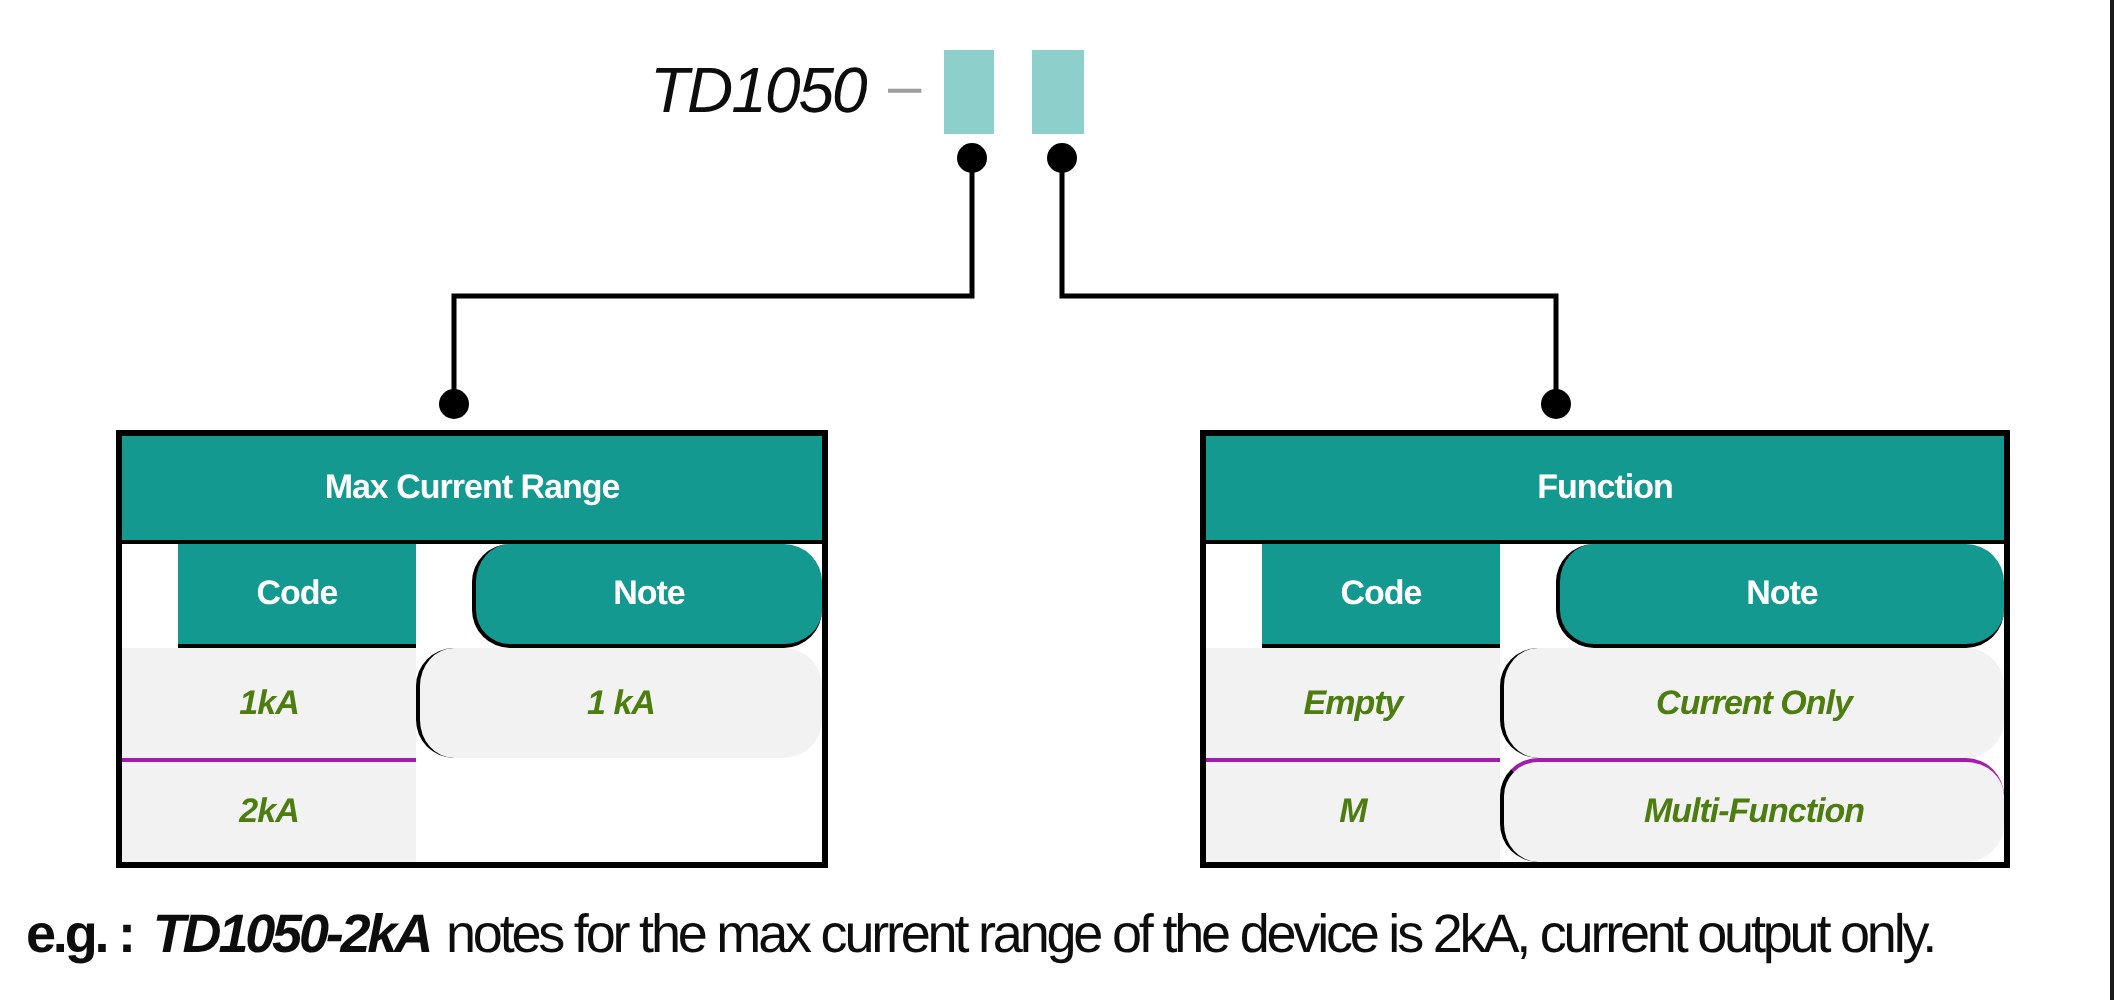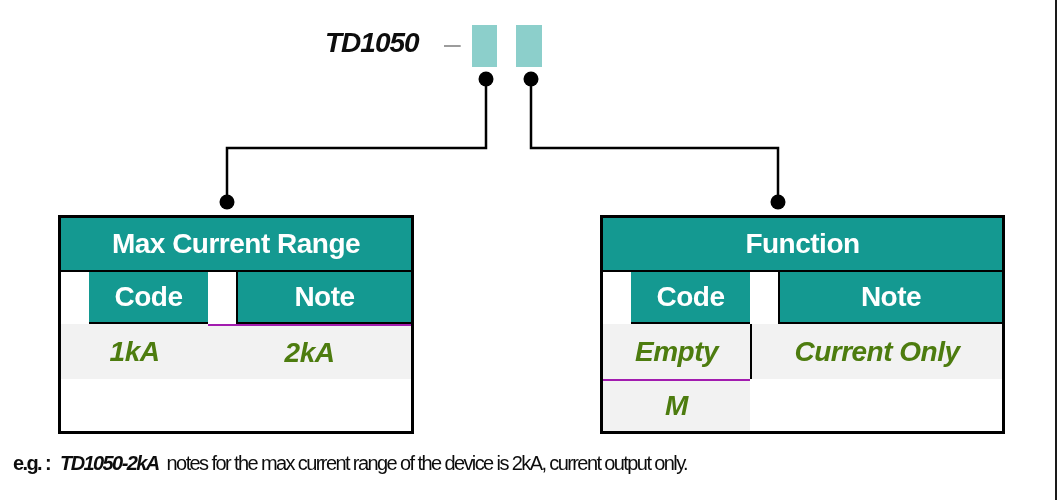--- a/index.html
+++ b/index.html
@@ -13,21 +13,21 @@
   html,body{width:1060px;height:500px;}
   body{
     position:relative;
     width:1060px;height:500px;
     background:#ffffff;
     font-family:"Liberation Sans", sans-serif;
     overflow:hidden;
   }
   .model-title{
     position:absolute;left:325px;top:27px;
-    font-size:28px;font-weight:bold;font-style:italic;
+    font-size:32px;font-weight:normal;font-style:italic;
     letter-spacing:-1px;color:#0d0d0d;
   }
   .separator{
     position:absolute;left:444px;top:27px;
     font-size:30px;color:var(--separator-gray);
   }
   .code-box{
     position:absolute;top:25px;width:25px;height:42px;
     background:var(--teal-box);
   }
@@ -42,41 +42,41 @@
     position:absolute;top:215px;height:219px;
     display:grid;
     border:3px solid #000;
     background:#fff;
     grid-template-rows:54px 52px 55px 1fr;
   }
   .spec-table.left{left:58px;width:356px;grid-template-columns:147px 1fr;}
   .spec-table.right{left:600px;width:405px;grid-template-columns:147px 1fr;}
   .cell{
     display:flex;align-items:center;justify-content:center;
-    font-size:28px;letter-spacing:-0.5px;
+    font-size:17px;letter-spacing:-0.5px;
   }
   .cell.title{
     grid-column:1 / 3;
     background:var(--teal-header);color:#fff;font-weight:bold;
     border-bottom:2px solid #000;
   }
   .cell.hdr{
     background:var(--teal-header);color:#fff;font-weight:bold;
     border-bottom:2px solid #000;
     margin-left:28px;
   }
   .cell.data{
     background:var(--row-bg);color:#4d7c0f;
     font-weight:bold;font-style:italic;
   }
   .cell.row2{border-top:2px solid #a21caf;}
-  .cell.col2{border-left:2px solid #000;}
+  .cell.col2{border-left:2px solid #000;border-radius:19px;}
   .caption{
     position:absolute;left:13px;top:452px;width:1042px;
-    font-size:20px;letter-spacing:-1.6px;color:#0d0d0d;
+    font-size:27px;letter-spacing:-1.6px;color:#0d0d0d;
     white-space:nowrap;
   }
   .caption .eg{font-weight:bold;margin-right:10px;}
   .caption .code{font-weight:bold;font-style:italic;margin-right:8px;}
 </style>
 </head>
 <body>
 
 <div class="model-title">TD1050</div>
 <div class="separator">–</div>
@@ -90,29 +90,31 @@
   <circle cx="531" cy="79" r="7.5" fill="#000"></circle>
   <circle cx="227" cy="202" r="7.5" fill="#000"></circle>
   <circle cx="778" cy="202" r="7.5" fill="#000"></circle>
 </svg>
 
 <div class="spec-table left">
   <div class="cell title">Max Current Range</div>
   <div class="cell hdr">Code</div>
   <div class="cell hdr col2">Note</div>
   <div class="cell data">1kA</div>
+  <div class="cell data col2">1 kA</div>
   <div class="cell data row2">2kA</div>
 </div>
 
 <div class="spec-table right">
   <div class="cell title">Function</div>
   <div class="cell hdr">Code</div>
   <div class="cell hdr col2">Note</div>
   <div class="cell data">Empty</div>
   <div class="cell data col2">Current Only</div>
   <div class="cell data row2">M</div>
+  <div class="cell data row2 col2">Multi-Function</div>
 </div>
 
 <div class="caption">
   <span class="eg">e.g. :</span><span class="code">TD1050-2kA</span><span>notes for the max current range of the device is 2kA, current output only.</span>
 </div>
 
 <div class="right-edge-line"></div>
 
 </body></html>

